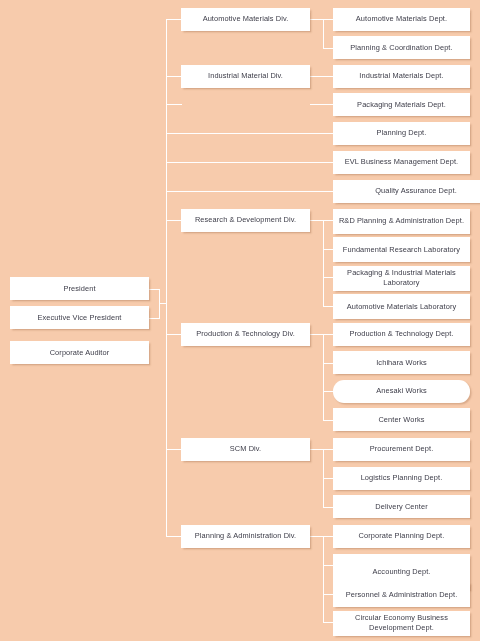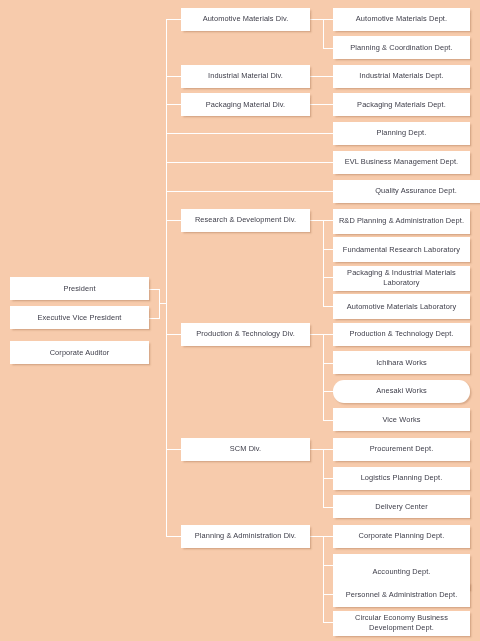--- a/index.html
+++ b/index.html
@@ -114,23 +114,20 @@
   <div class="node" style="left:10px; top:341px; width:139px; height:23px;">
     <span>Corporate Auditor</span>
   </div>
 
   <div class="node" style="left:181px; top:7.5px; width:129px; height:23px;">
     <span>Automotive Materials Div.</span>
   </div>
   <div class="node" style="left:181px; top:64.5px; width:129px; height:23px;">
     <span>Industrial Material Div.</span>
   </div>
-  <div class="node" style="left:181px; top:93px; width:129px; height:23px;">
-    <span>Packaging Material Div.</span>
-  </div>
   <div class="node" style="left:181px; top:208.5px; width:129px; height:23px;">
     <span>Research &amp; Development Div.</span>
   </div>
   <div class="node" style="left:181px; top:322.5px; width:129px; height:23px;">
     <span>Production &amp; Technology Div.</span>
   </div>
   <div class="node" style="left:181px; top:437.5px; width:129px; height:23px;">
     <span>SCM Div.</span>
   </div>
   <div class="node" style="left:181px; top:524.5px; width:129px; height:23px;">
@@ -176,21 +173,21 @@
   <div class="node" style="left:333px; top:322.5px; width:137px; height:23px;">
     <span>Production &amp; Technology Dept.</span>
   </div>
   <div class="node" style="left:333px; top:351px; width:137px; height:23px;">
     <span>Ichihara Works</span>
   </div>
   <div class="node" style="left:333px; top:379.5px; width:137px; height:23px;border-radius:11px;">
     <span>Anesaki Works</span>
   </div>
   <div class="node" style="left:333px; top:408px; width:137px; height:23px;">
-    <span>Vice Works</span>
+    <span>Center Works</span>
   </div>
 
   <div class="node" style="left:333px; top:437.5px; width:137px; height:23px;">
     <span>Procurement Dept.</span>
   </div>
   <div class="node" style="left:333px; top:466.5px; width:137px; height:23px;">
     <span>Logistics Planning Dept.</span>
   </div>
   <div class="node" style="left:333px; top:495px; width:137px; height:23px;">
     <span>Delivery Center</span>

